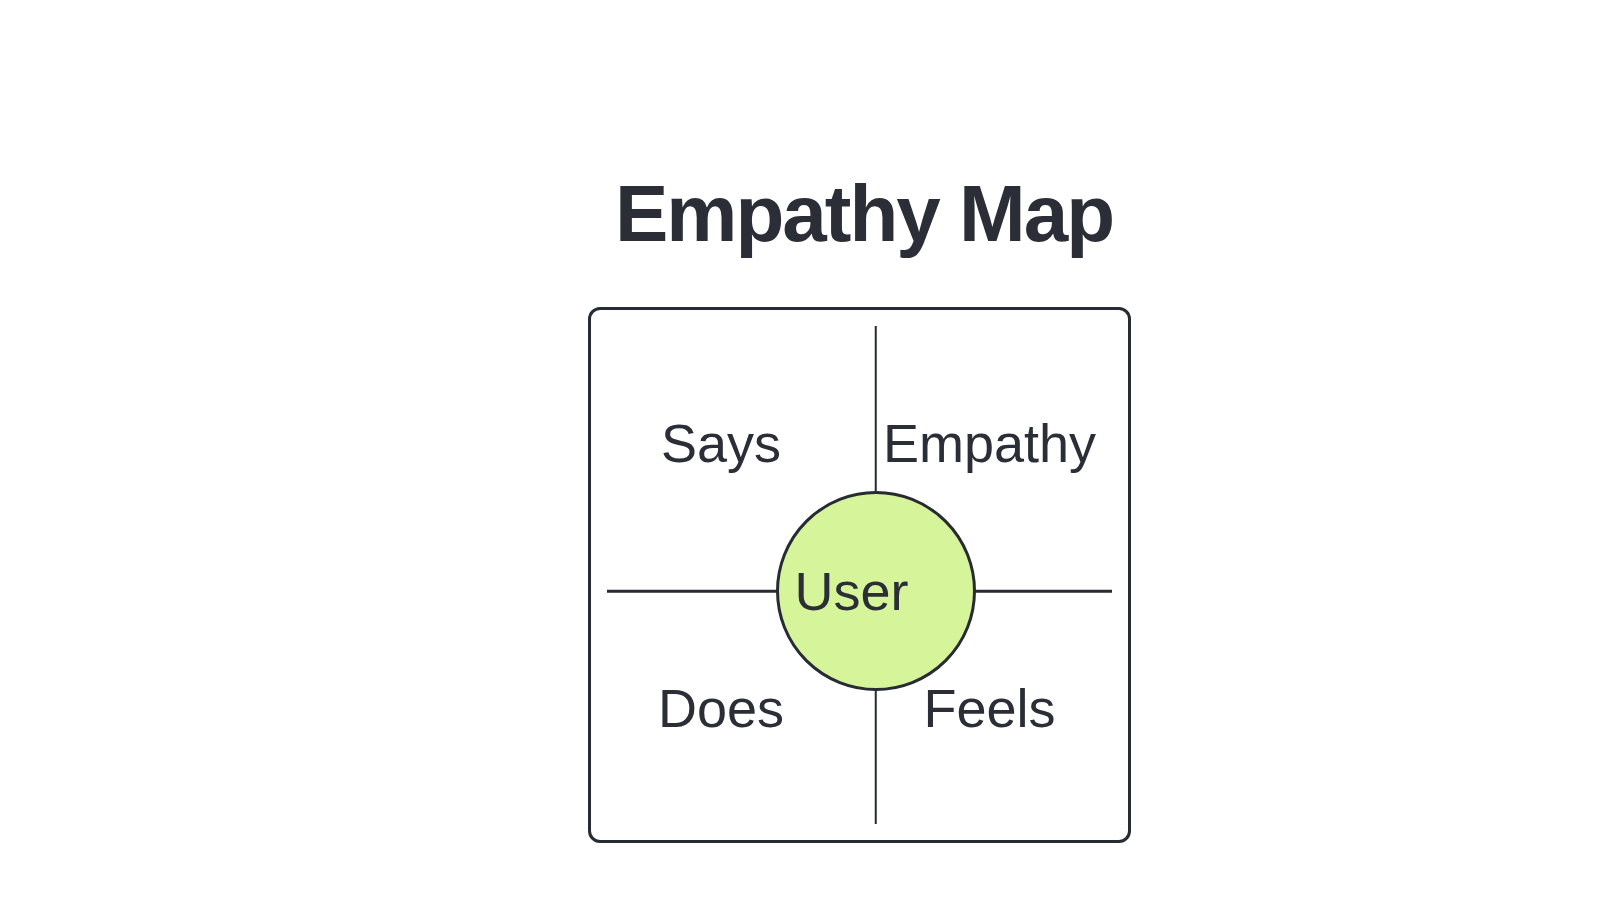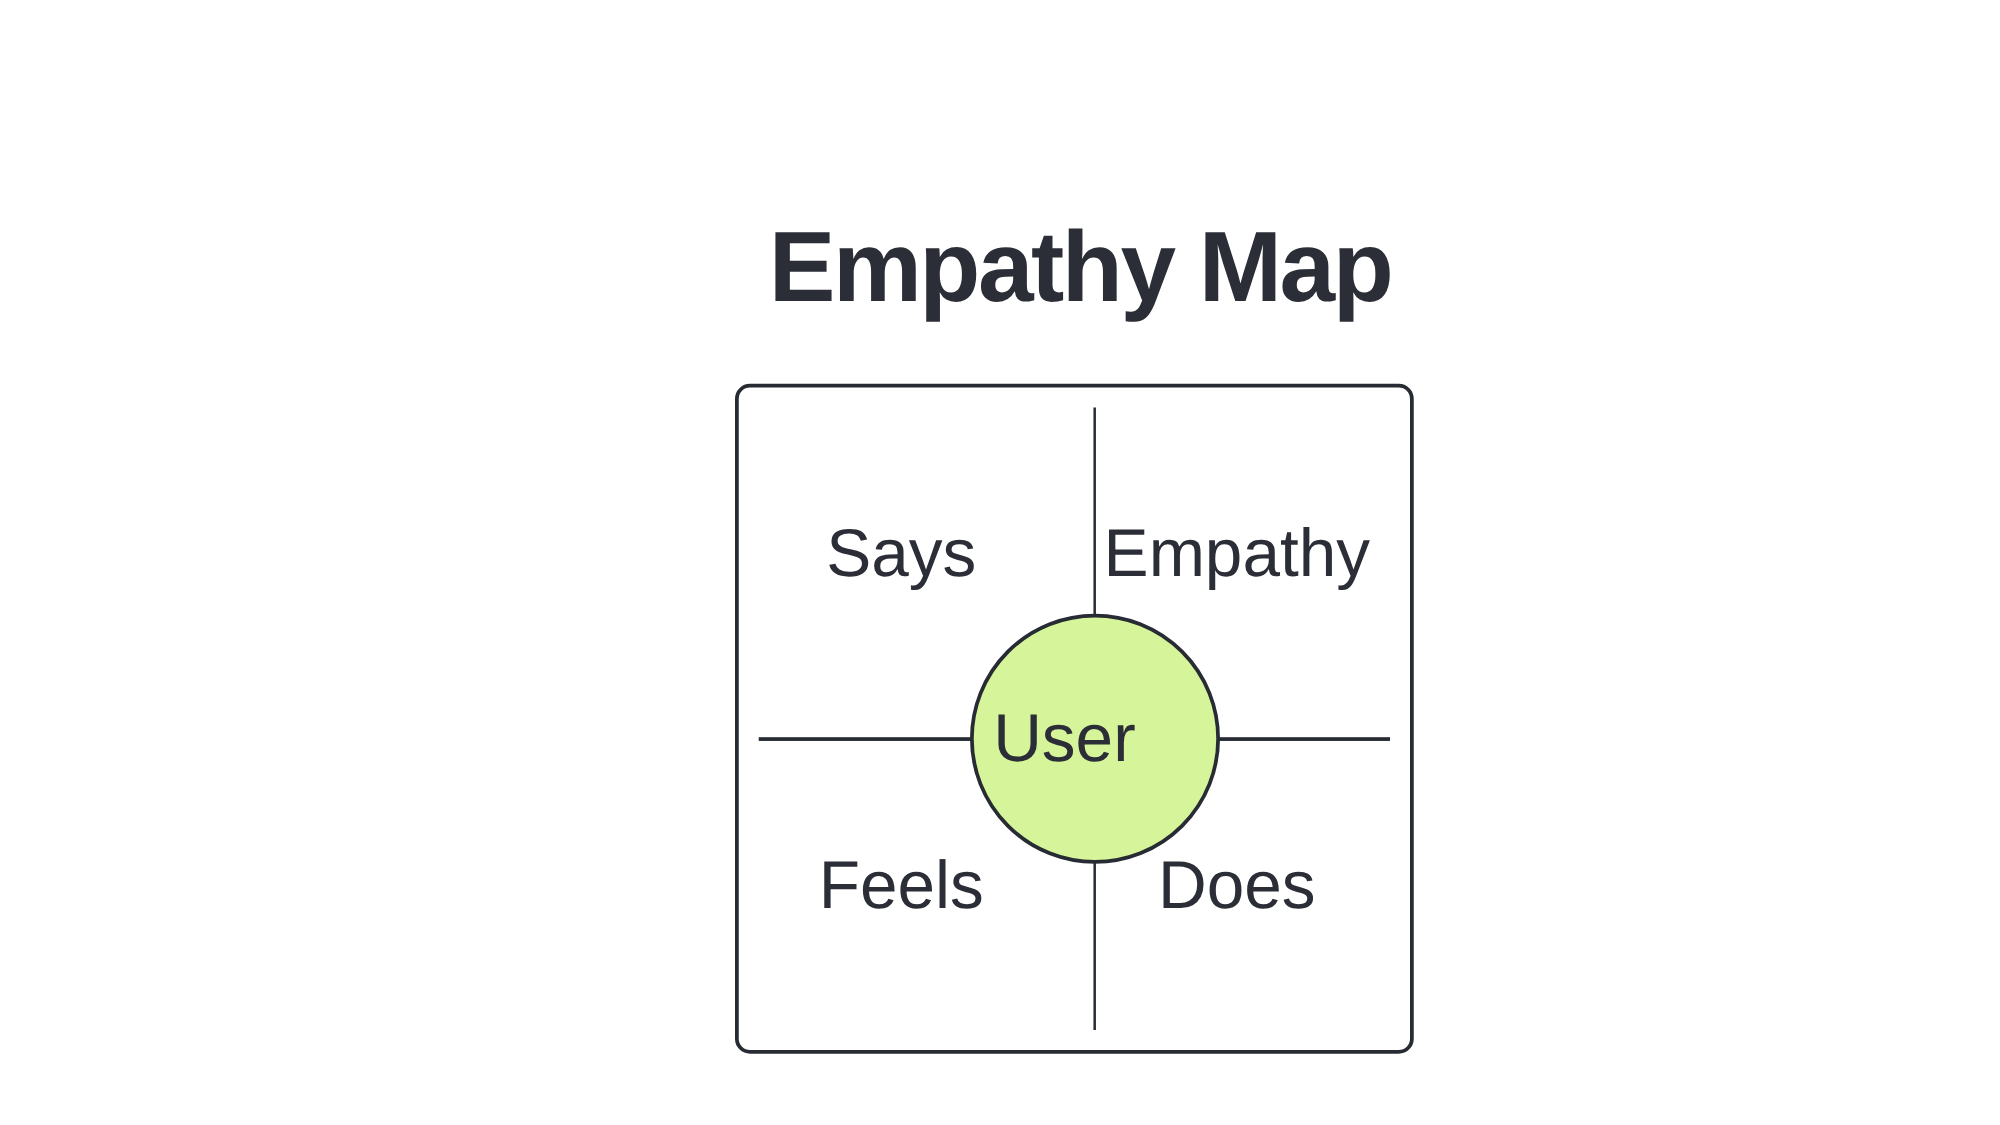--- a/index.html
+++ b/index.html
@@ -105,25 +105,25 @@
 
     <div class="quadrant">
       <span>Says</span>
     </div>
 
     <div class="quadrant">
       <span>Empathy</span>
     </div>
 
     <div class="quadrant">
-      <span>Feels</span>
+      <span>Does</span>
     </div>
 
     <div class="quadrant">
-      <span>Does</span>
+      <span>Feels</span>
     </div>
 
     <div class="divider-v"></div>
     <div class="divider-h"></div>
 
     <div class="center-circle">
       <span>User</span>
     </div>
 
   </div>

